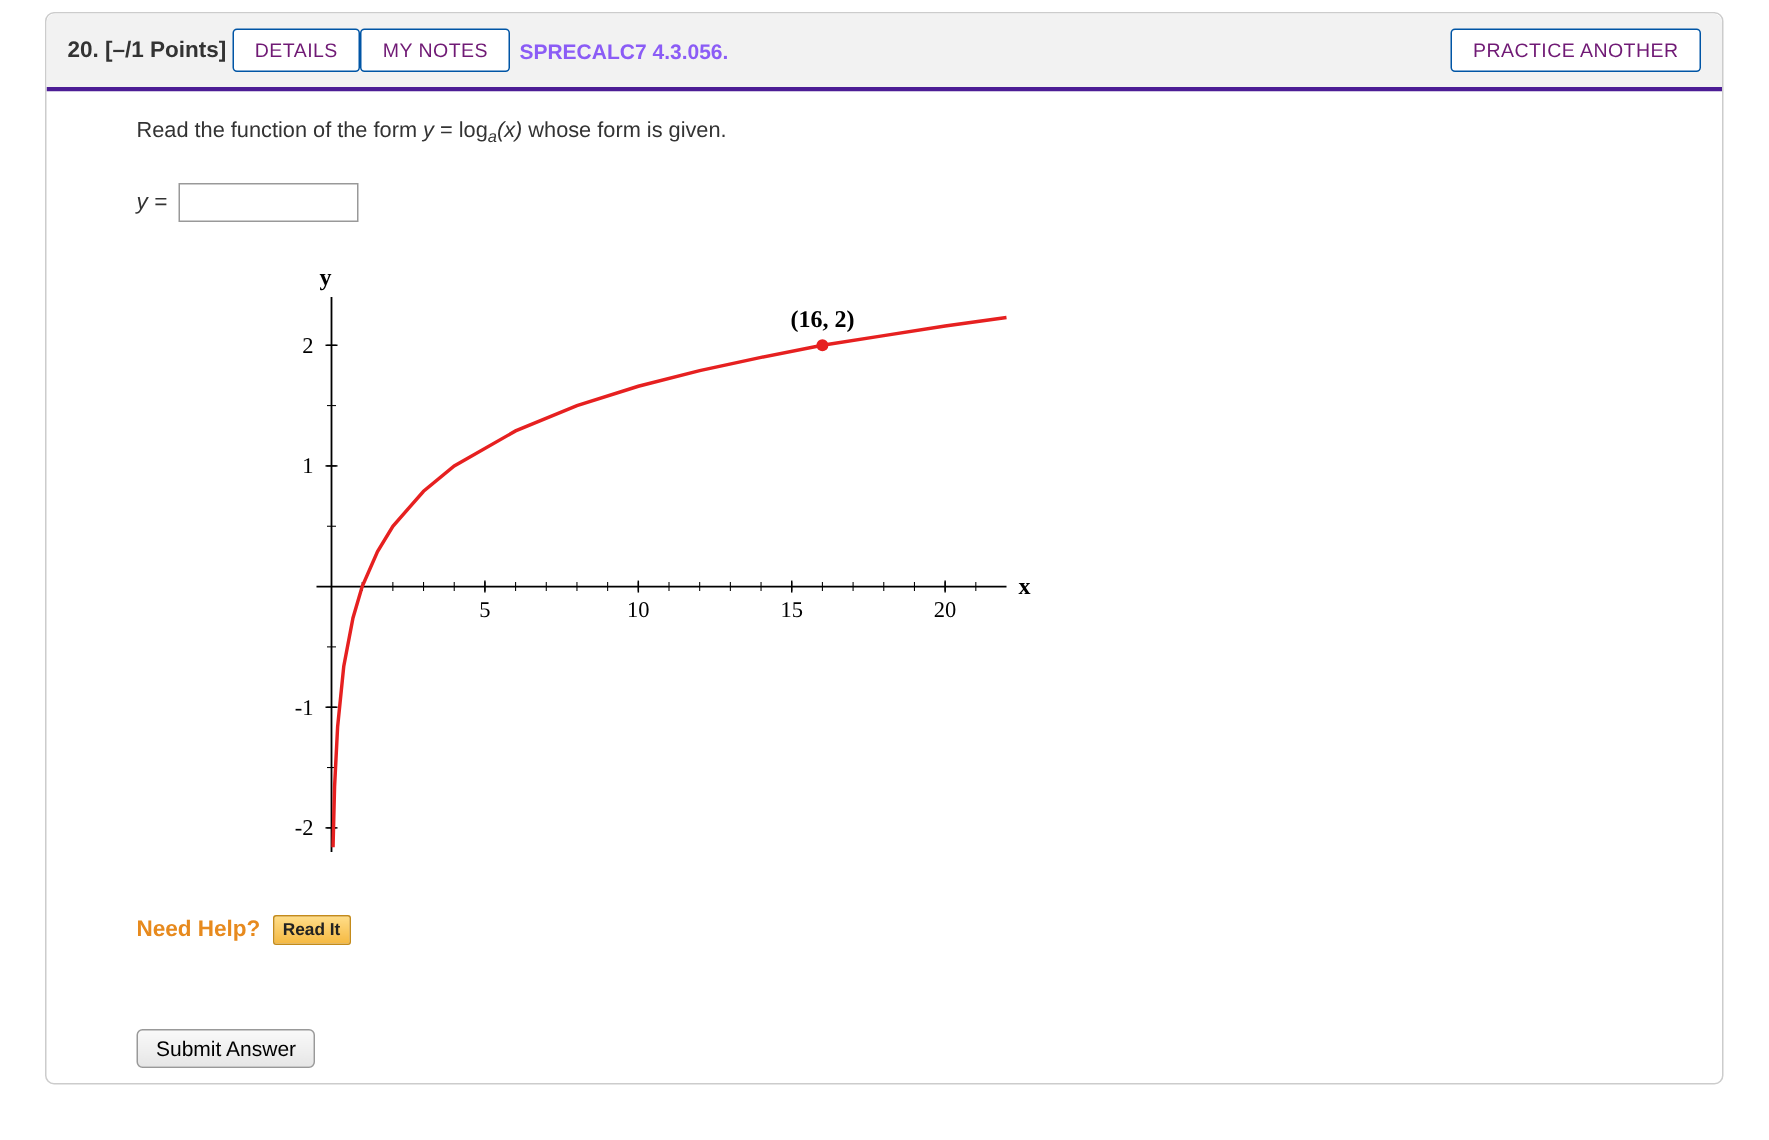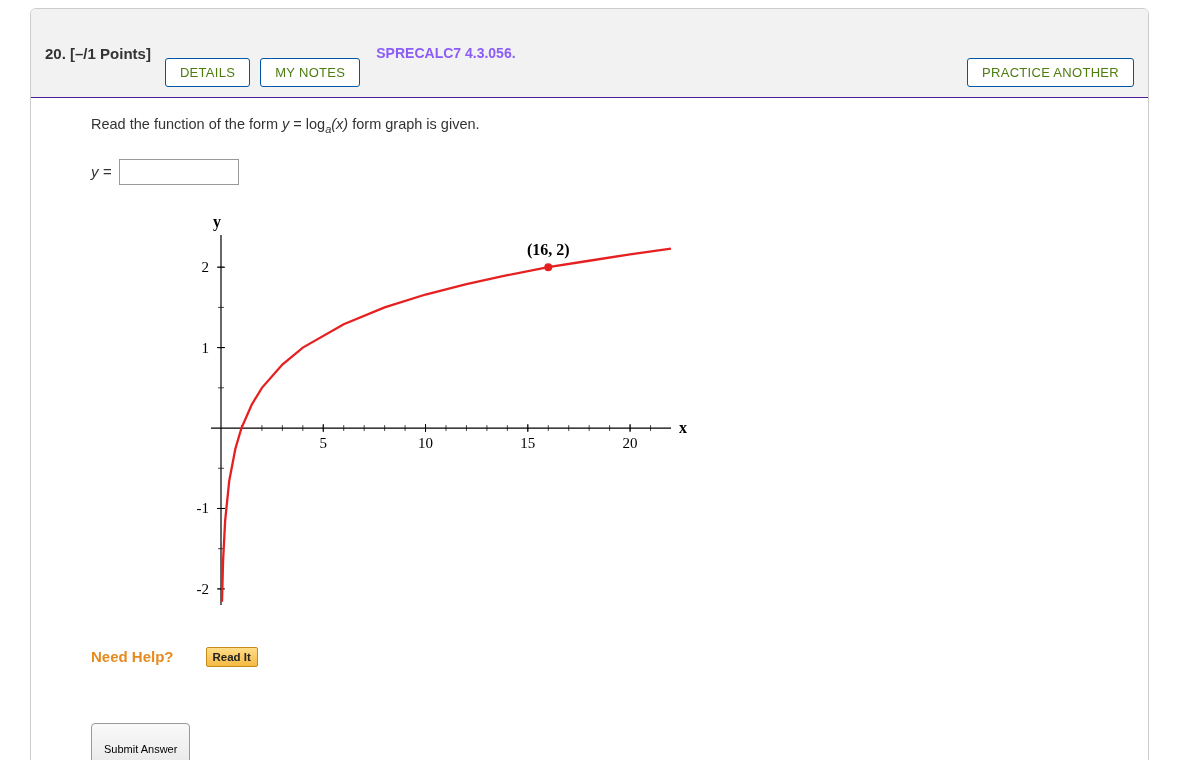--- a/index.html
+++ b/index.html
@@ -17,44 +17,43 @@
     position: relative;
     padding: 8px 30px;
   }
   .qbox {
     border: 1px solid #ccc;
     border-radius: 6px;
     background: #fff;
   }
   .qheader {
     background: #f2f2f2;
-    border-bottom: 1px solid #4c1d95;
+    border-bottom: 3px solid #4c1d95;
     padding: 10px 14px;
     display: flex;
     align-items: center;
-    gap: 10px;
+    gap: 0;
     border-radius: 6px 6px 0 0;
   }
   .qnum {
     font-weight: bold;
     font-size: 15px;
     color: #333;
     margin-right: 4px;
   }
   .btn-outline {
     background: #fff;
     border: 1.5px solid #0055a5;
-    color: #4d7c0f;
+    color: #701a75;
     border-radius: 3px;
     padding: 6px 14px;
     font-size: 13px;
     font-weight: 500;
     letter-spacing: 0.3px;
     cursor: pointer;
-    margin-top: 39px;
   }
   .source {
     font-weight: bold;
     font-size: 14px;
     color: #8b5cf6;
     margin-left: 6px;
   }
   .spacer { flex: 1; }
   .qbody {
     padding: 18px 60px 30px 60px;
@@ -80,21 +79,21 @@
     width: 540px;
     height: 430px;
     margin-left: 60px;
     margin-top: 6px;
     position: relative;
   }
   .need-help {
     margin-top: 12px;
     display: flex;
     align-items: center;
-    gap: 32px;
+    gap: 8px;
   }
   .need-help-label {
     color: #e78a1e;
     font-weight: 600;
     font-size: 15px;
   }
   .read-it {
     background: linear-gradient(#ffdd88, #f5b942);
     border: 1px solid #c48b1a;
     color: #222;
@@ -102,22 +101,22 @@
     font-weight: 600;
     padding: 3px 6px;
     border-radius: 2px;
     cursor: pointer;
   }
   .submit-row { padding: 26px 60px 10px 60px; }
   .submit-btn {
     background: linear-gradient(#f9f9f9, #e6e6e6);
     border: 1px solid #999;
     border-radius: 4px;
-    font-size: 11px;
-    padding: 19px 12px;
+    font-size: 14px;
+    padding: 4px 12px;
     cursor: pointer;
   }
   svg text {
     font-family: "Times New Roman", Times, serif;
   }
 </style>
 </head>
 <body>
 
 <div class="container">
@@ -128,21 +127,21 @@
       </span>
       <button class="btn-outline">DETAILS</button>
       <button class="btn-outline">MY NOTES</button>
       <span class="source">SPRECALC7 4.3.056.</span>
       <span class="spacer"></span>
       <button class="btn-outline">PRACTICE ANOTHER</button>
     </div>
 
     <div class="qbody">
       <div class="prompt">
-        <span>Read the function of the form </span><em>y</em><span> = log</span><span class="sub">a</span><em>(x)</em><span> form graph is given.</span>
+        <span>Read the function of the form </span><em>y</em><span> = log</span><span class="sub">a</span><em>(x)</em><span> whose form is given.</span>
       </div>
 
       <div class="ans-row">
         <span class="ans-label">
           <em>y</em><span> = </span>
         </span>
         <input class="ans-input" type="text" style="">
       </div>
 
       <div class="chart-wrap">

